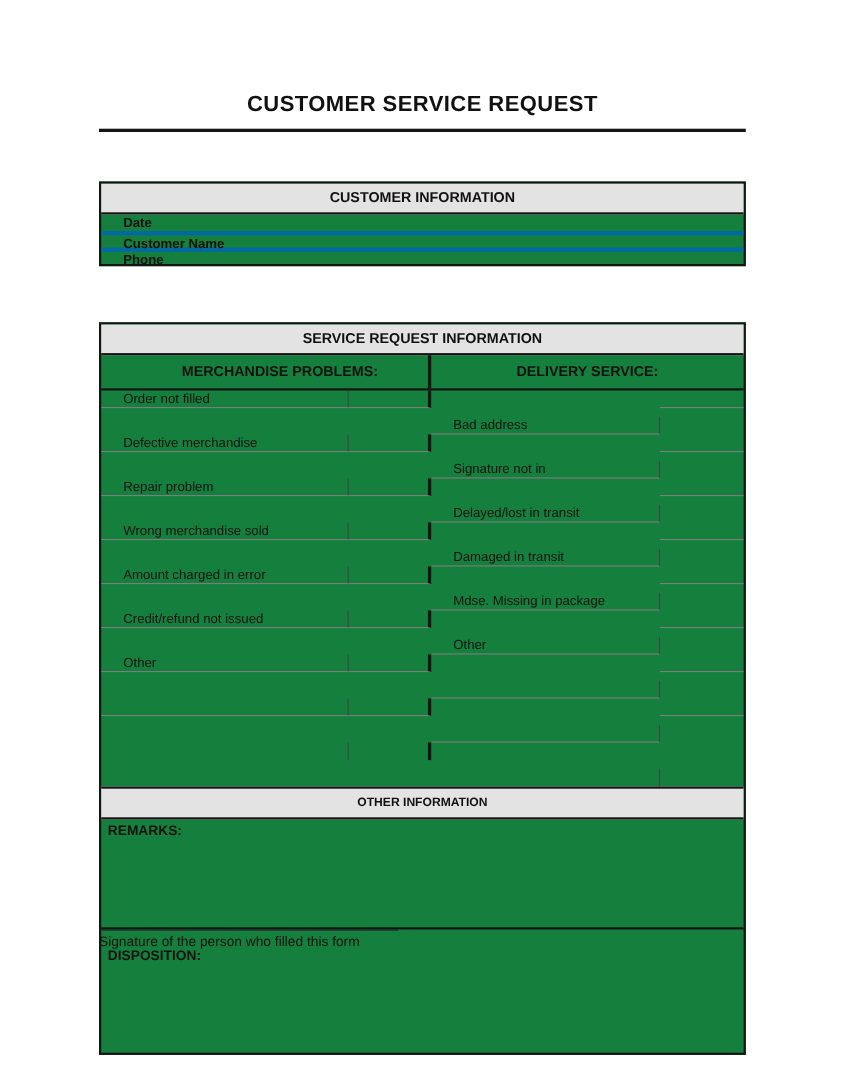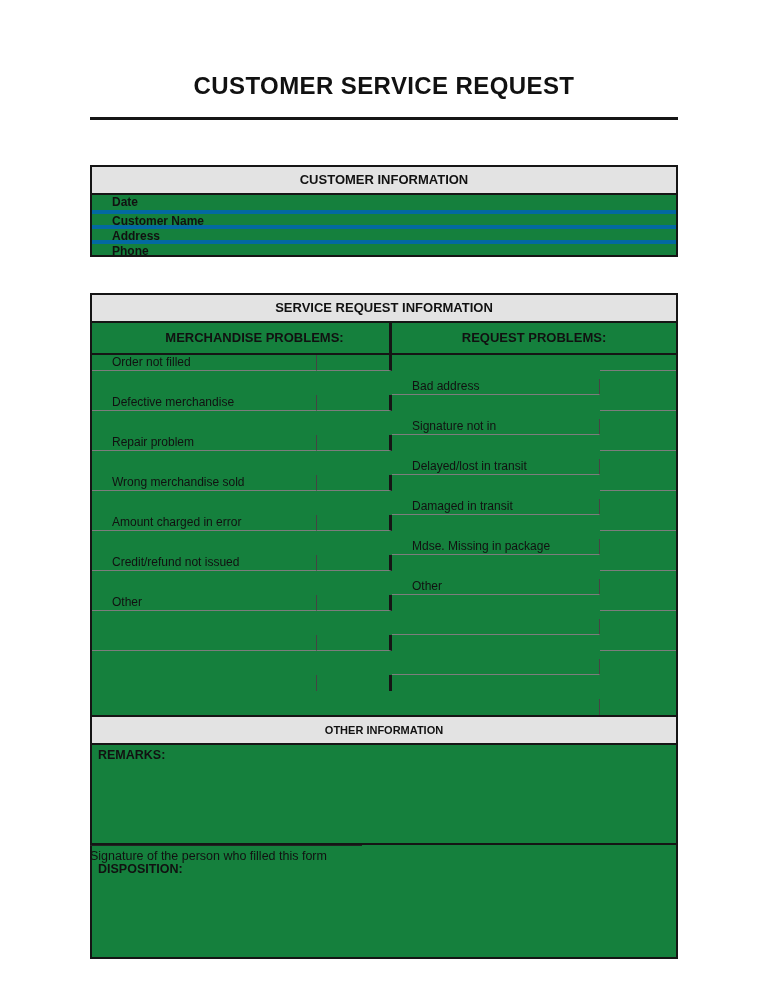--- a/index.html
+++ b/index.html
@@ -5,22 +5,22 @@
   :root{
     --header-bg:#e3e3e3;
     --border:#151515;
     --text:#111111;
   }
   *{box-sizing:border-box;margin:0;padding:0;}
   html,body{width:768px;height:991px;background:#ffffff;
     font-family:"Liberation Sans", sans-serif;color:var(--text);}
   body{position:relative;overflow:hidden;}
 
-  .page-title{position:absolute;top:72px;left:0;width:768px;text-align:center;
-    font-size:24px;font-weight:bold;letter-spacing:.4px;}
+  .page-title{position:absolute;top:84px;left:0;width:768px;text-align:center;
+    font-size:20px;font-weight:bold;letter-spacing:.4px;}
   .title-rule{position:absolute;top:117px;left:90px;width:588px;height:3px;background:var(--border);}
 
   .form-table{position:absolute;left:90px;width:588px;border:2px solid var(--border);background:#15803d;}
   .t-customer{top:165px;}
   .t-service{top:293px;}
 
   .section-header{background:var(--header-bg);text-align:center;font-weight:bold;
     font-size:13px;height:28px;line-height:26px;border-bottom:2px solid var(--border);}
 
   
@@ -65,35 +65,31 @@
   <div class="section-header">CUSTOMER INFORMATION</div>
   <div class="ci-row">
     <span class="ci-label">Date</span>
     <span class="ci-value"></span>
   </div>
   <div class="ci-row">
     <span class="ci-label">Customer Name</span>
     <span class="ci-value"></span>
   </div>
   <div class="ci-row">
-    <span class="ci-label">Address</span>
-    <span class="ci-value"></span>
-  </div>
-  <div class="ci-row">
     <span class="ci-label">Phone</span>
     <span class="ci-value"></span>
   </div>
 </div>
 
 <div class="form-table t-service">
   <div class="section-header">SERVICE REQUEST INFORMATION</div>
 
   <div class="sr-subheader">
     <div class="left">MERCHANDISE PROBLEMS:</div>
-    <div class="right">REQUEST PROBLEMS:</div>
+    <div class="right">DELIVERY SERVICE:</div>
   </div>
 
   <div class="sr-grid">
 
     <div class="cell lbl c1">Order not filled</div>
     <div class="cell chk c2"></div>
     <div class="cell lbl c3">Bad address</div>
     <div class="cell chk c4"></div>
 
     <div class="cell lbl c1">Defective merchandise</div>

